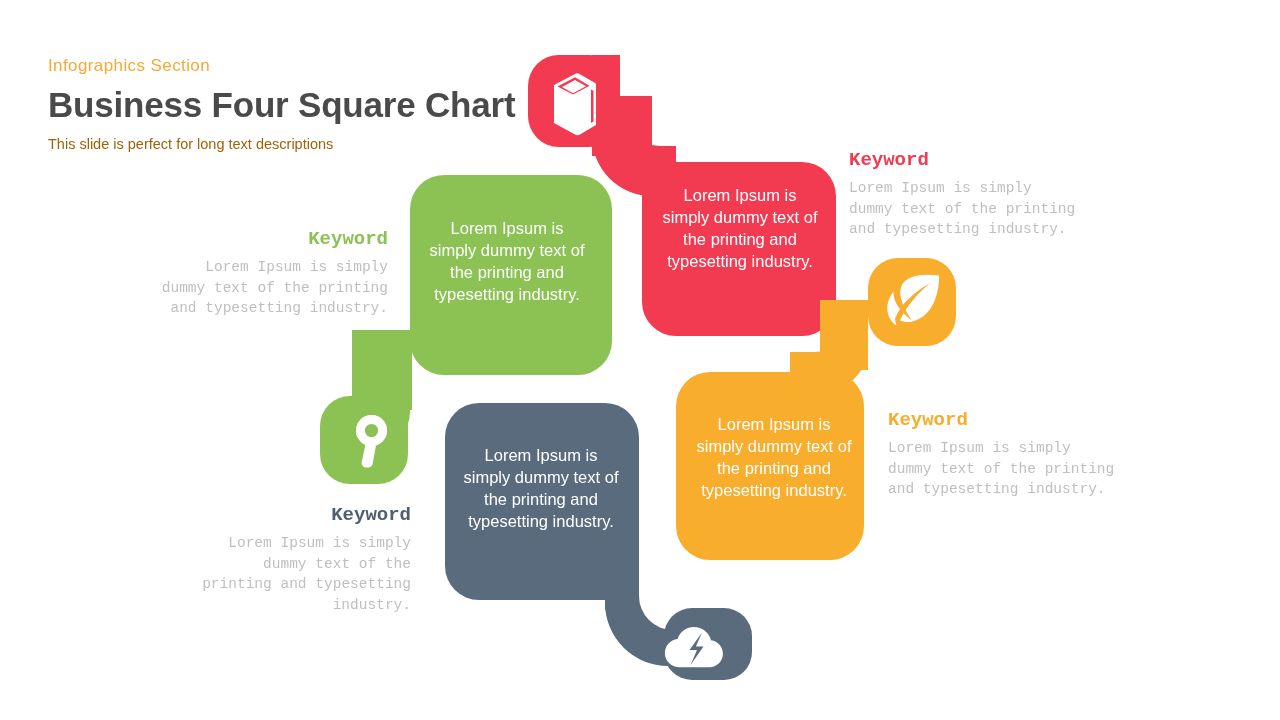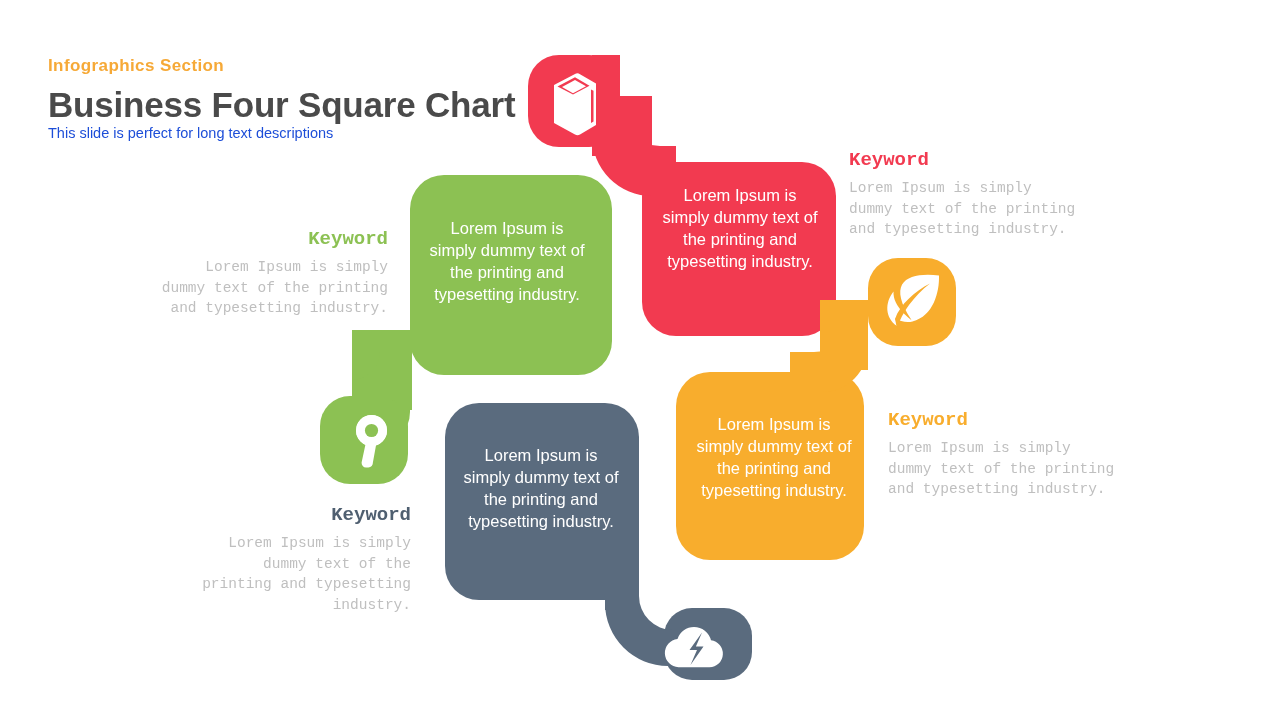--- a/index.html
+++ b/index.html
@@ -13,37 +13,37 @@
     position: relative;
     overflow: hidden;
     font-family: "Liberation Sans", sans-serif;
     -webkit-font-smoothing: antialiased;
   }
 
   
   #header { position: absolute; left: 48px; top: 56px; }
   #eyebrow {
     font-size: 17px;
-    font-weight: bold;
+    font-weight: normal;
     letter-spacing: 0.4px;
     color: #F6A937;
     white-space: nowrap;
   }
   #slide-title {
     font-size: 35px;
     font-weight: bold;
     color: #4A4A4A;
     letter-spacing: -0.2px;
     margin-top: 9px;
     white-space: nowrap;
   }
   #slide-subtitle {
     font-size: 14.5px;
-    color: #1d4ed8;
-    margin-top: 0;
+    color: #a16207;
+    margin-top: 11px;
     white-space: nowrap;
   }
 
   
   #blobs {
     position: absolute;
     left: 0; top: 0;
     width: 1280px; height: 720px;
   }
 

